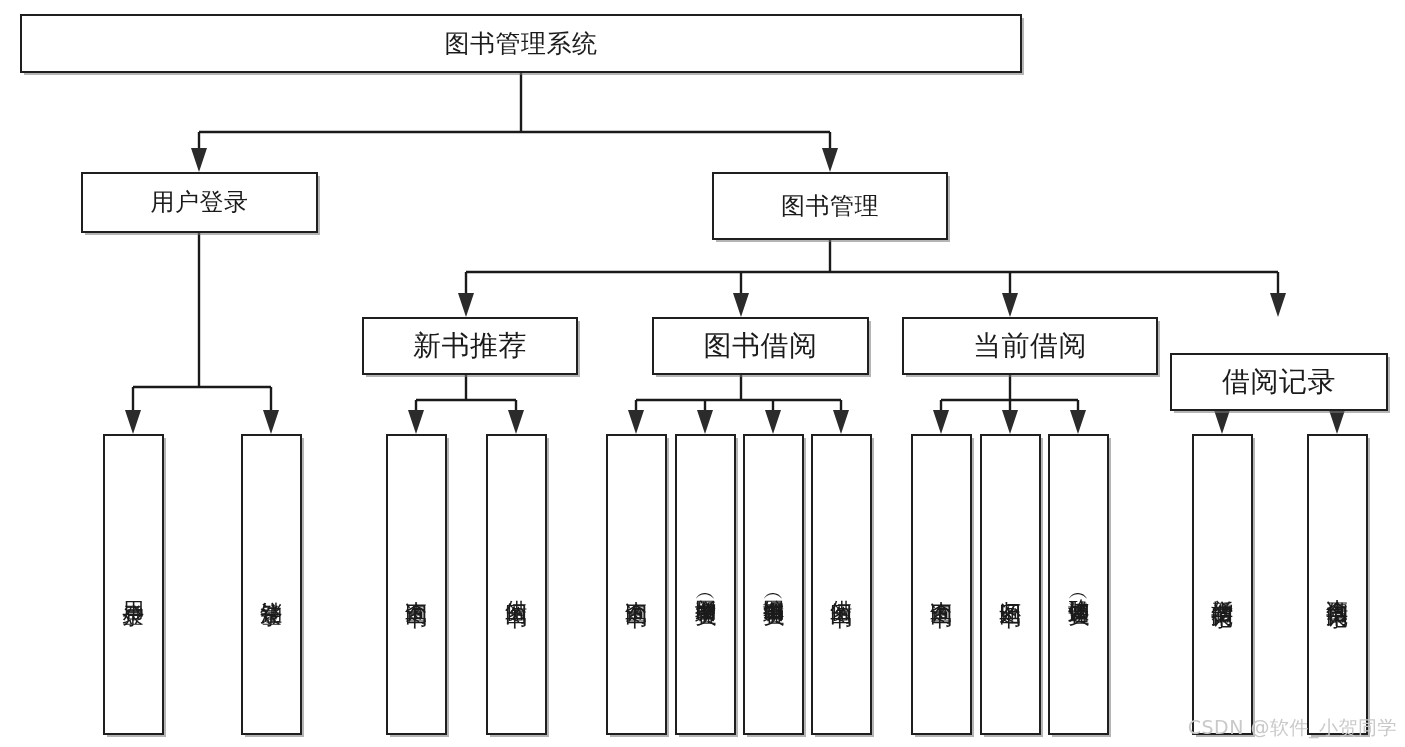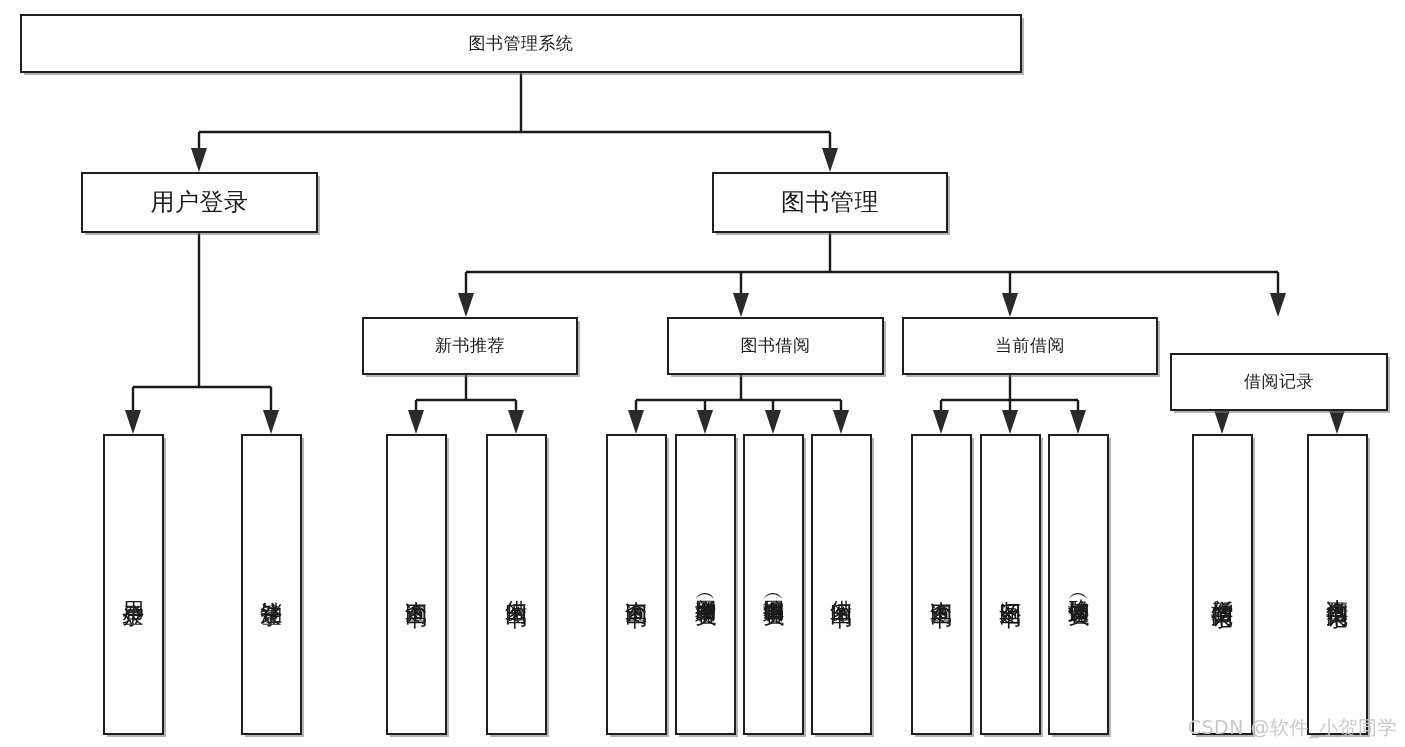--- a/index.html
+++ b/index.html
@@ -46,23 +46,23 @@
     align-items: center;
     justify-content: center;
     color: #1b1b1b;
     z-index: 2;
   }
   .node .label {
     line-height: 1.02;
     letter-spacing: 0.5px;
     white-space: nowrap;
   }
-  .node.root .label   { font-size: 17px; }
+  .node.root .label   { font-size: 25px; }
   .node.lvl2 .label   { font-size: 24px; }
-  .node.lvl3 .label   { font-size: 17px; text-align: center; }
+  .node.lvl3 .label   { font-size: 28px; text-align: center; }
 
   
   .node.leaf {
     align-items: center;
     justify-content: center;
     padding-top: 4px;
   }
   .node.leaf .label {
     writing-mode: vertical-rl;
     text-orientation: upright;
@@ -159,29 +159,29 @@
   </svg>
 
   <div class="node root" style="left:20px; top:14px; width:1002px; height:59px;">
     <span class="label">图书管理系统</span>
   </div>
 
   <div class="node lvl2" style="left:81px; top:172px; width:237px; height:61px;">
     <span class="label">用户登录</span>
   </div>
 
-  <div class="node lvl2" style="left:712px; top:172px; width:236px; height:61px;">
+  <div class="node lvl2" style="left:712px; top:172px; width:236px; height:68px;">
     <span class="label">图书管理</span>
   </div>
 
   <div class="node lvl3" style="left:362px; top:317px; width:216px; height:58px;">
     <span class="label">新书推荐</span>
   </div>
 
-  <div class="node lvl3" style="left:667px; top:317px; width:217px; height:58px;">
+  <div class="node lvl3" style="left:652px; top:317px; width:217px; height:58px;">
     <span class="label">图书借阅</span>
   </div>
 
   <div class="node lvl3" style="left:902px; top:317px; width:256px; height:58px;">
     <span class="label">当前借阅</span>
   </div>
 
   <div class="node lvl3" style="left:1170px; top:317px; width:218px; height:58px;margin-top:36px;">
     <span class="label">借阅记录</span>
   </div>

